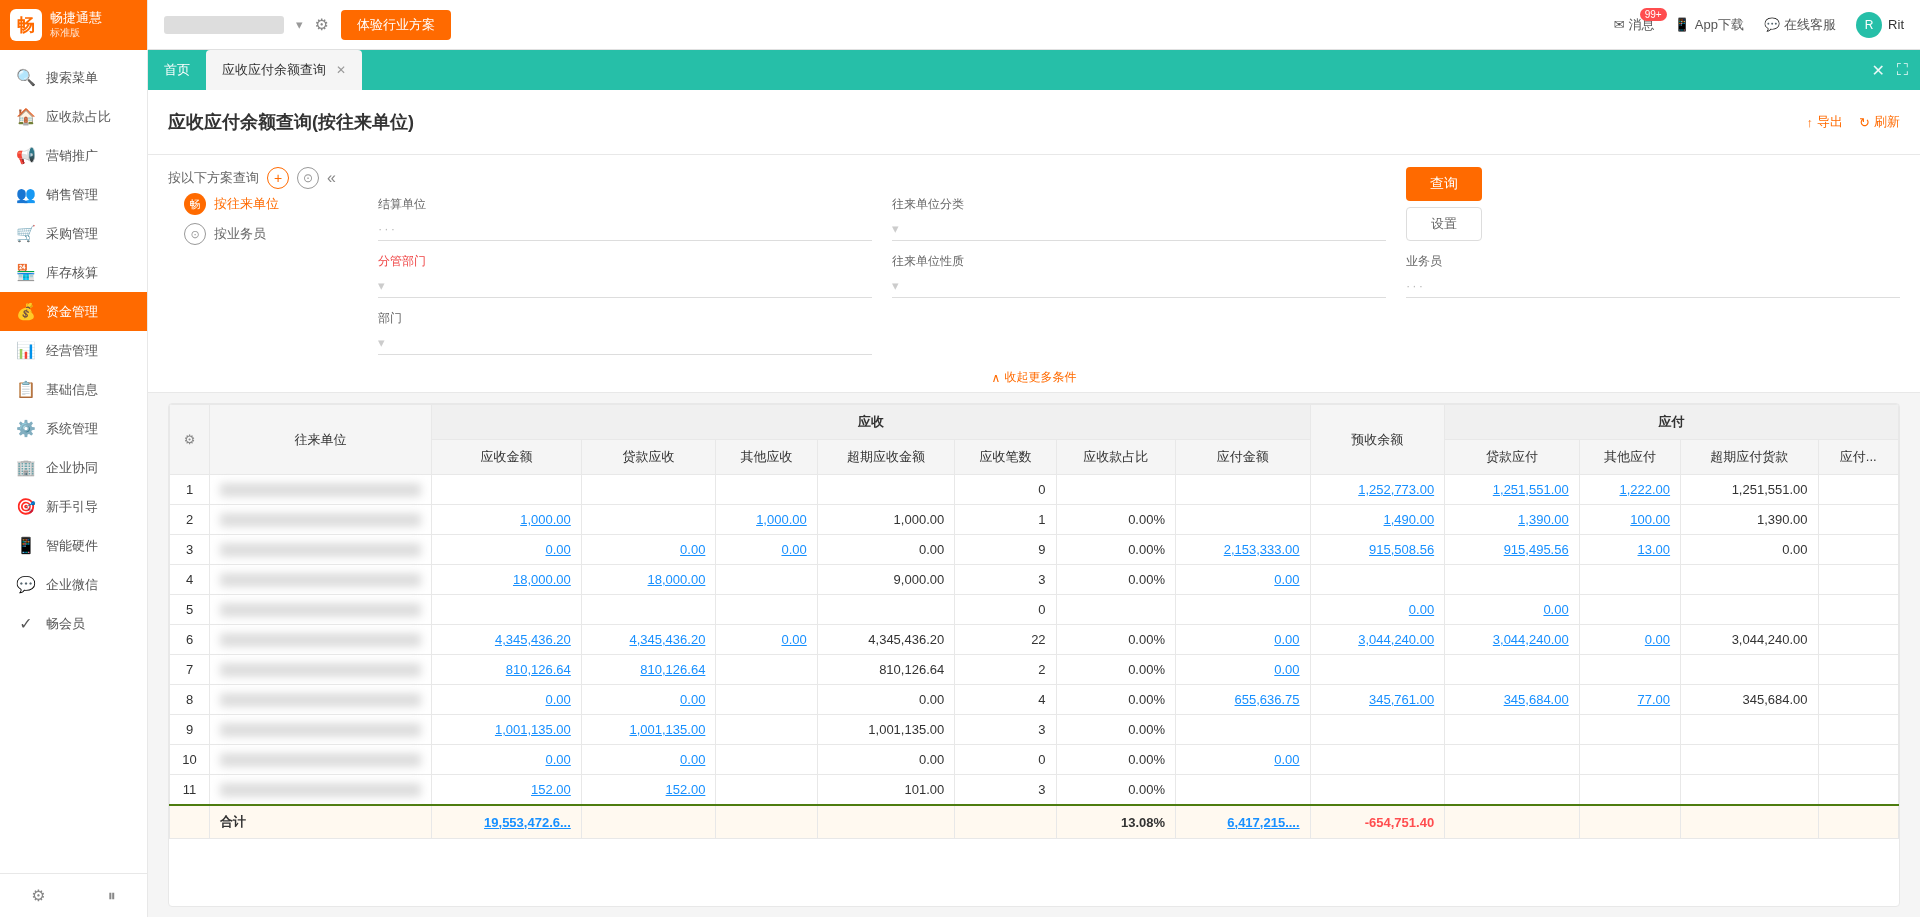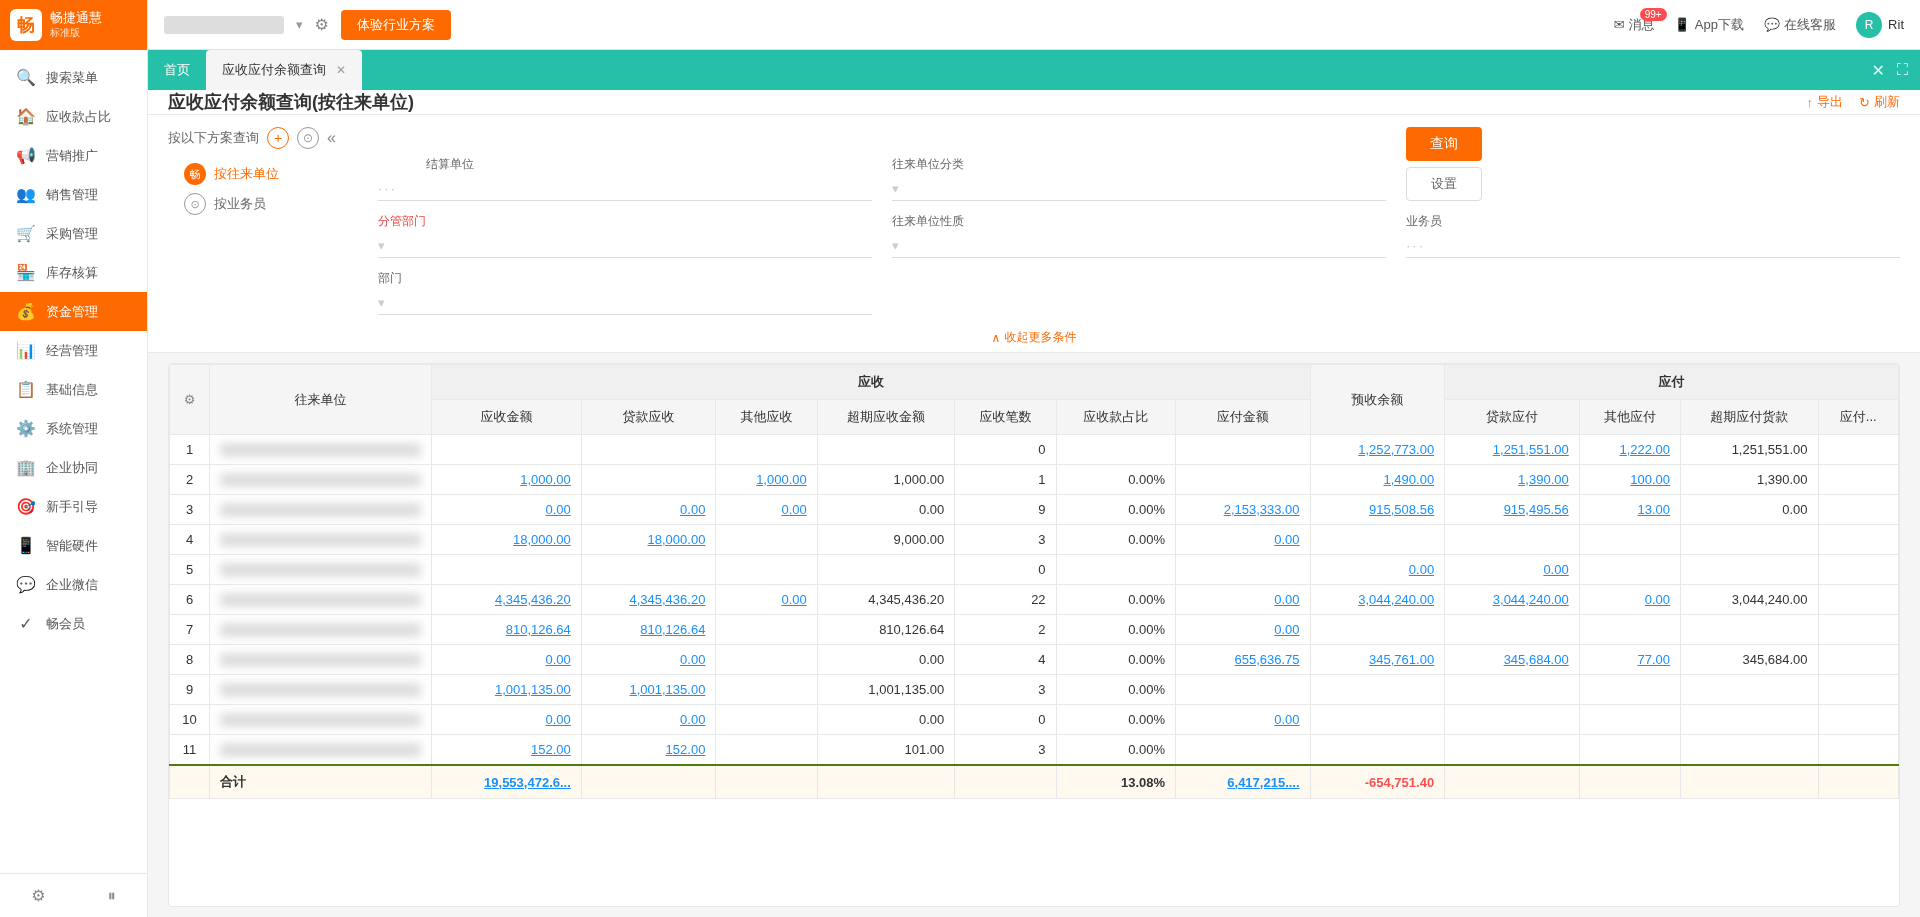--- a/index.html
+++ b/index.html
@@ -210,39 +210,39 @@
       <span class="tab-close">✕</span>
     </div>
     <div class="tab-bar-actions">
       <button class="tab-bar-action-btn">✕</button>
       <button class="tab-bar-action-btn">⛶</button>
     </div>
   </div>
 
   <div class="content-area">
 
-    <div style="background:#fff;padding:0 20px;display:flex;align-items:center;border-bottom:1px solid #e8e8e8;">
+    <div style="background:#fff;padding:20px 20px;display:flex;align-items:center;border-bottom:1px solid #e8e8e8;">
       <span style="font-size:18px;font-weight:bold;color:#333;flex:1;">应收应付余额查询(按往来单位)</span>
       <div style="display:flex;gap:16px;align-items:center;">
         <button class="page-action-btn">
           <span>↑</span>
           <span>导出</span>
         </button>
         <button class="page-action-btn">
           <span>↻</span>
           <span>刷新</span>
         </button>
       </div>
     </div>
 
     <div style="background:#fff;padding:12px 20px 0 20px;border-bottom:1px solid #e8e8e8;">
       <div style="display:flex;gap:0;">
 
         <div style="width:210px;flex-shrink:0;padding-right:10px;">
-          <div style="display:flex;align-items:center;gap:8px;margin-bottom:10px;">
+          <div style="display:flex;align-items:center;gap:8px;">
             <span style="font-size:13px;color:#666;">按以下方案查询</span>
             <div style="width:22px;height:22px;border-radius:50%;border:1px solid #ff6a00;color:#ff6a00;display:flex;align-items:center;justify-content:center;cursor:pointer;font-size:14px;">+</div>
             <div style="width:22px;height:22px;border-radius:50%;border:1px solid #999;color:#999;display:flex;align-items:center;justify-content:center;cursor:pointer;font-size:12px;">⊙</div>
             <div style="color:#888;cursor:pointer;font-size:16px;">«</div>
           </div>
           <div style="margin-left:10px;">
             <div style="display:flex;align-items:center;gap:8px;padding:4px 6px;color:#ff6a00;cursor:pointer;">
               <div style="width:22px;height:22px;border-radius:50%;background:#ff6a00;color:#fff;display:flex;align-items:center;justify-content:center;font-size:11px;">畅</div>
               <span>按往来单位</span>
             </div>
@@ -250,21 +250,21 @@
               <div style="width:22px;height:22px;border-radius:50%;border:1px solid #999;display:flex;align-items:center;justify-content:center;font-size:11px;color:#999;">⊙</div>
               <span>按业务员</span>
             </div>
           </div>
         </div>
 
         <div style="flex:1;">
           <div style="display:grid;grid-template-columns:1fr 1fr 1fr;gap:12px 20px;margin-bottom:12px;align-items:end;">
 
             <div>
-              <div style="font-size:12px;color:#666;margin-bottom:4px;margin-left:48px;">结算单位</div>
+              <div style="font-size:12px;color:#666;margin-bottom:4px;">结算单位</div>
               <div style="border-bottom:1px solid #ddd;padding:4px 0;display:flex;align-items:center;justify-content:space-between;cursor:pointer;">
                 <span style="color:#bbb;letter-spacing:2px;">···</span>
               </div>
             </div>
 
             <div>
               <div style="font-size:12px;color:#666;margin-bottom:4px;">往来单位分类</div>
               <div style="border-bottom:1px solid #ddd;padding:4px 0;display:flex;align-items:center;justify-content:space-between;cursor:pointer;">
                 <span style="color:#ccc;">▾</span>
               </div>

